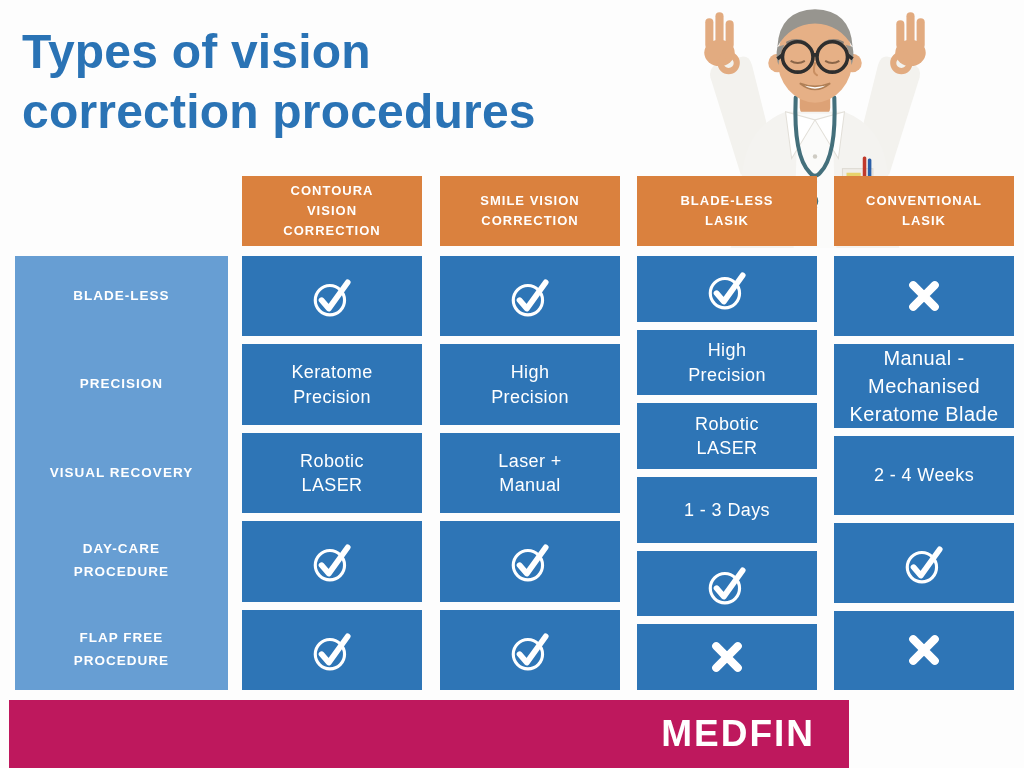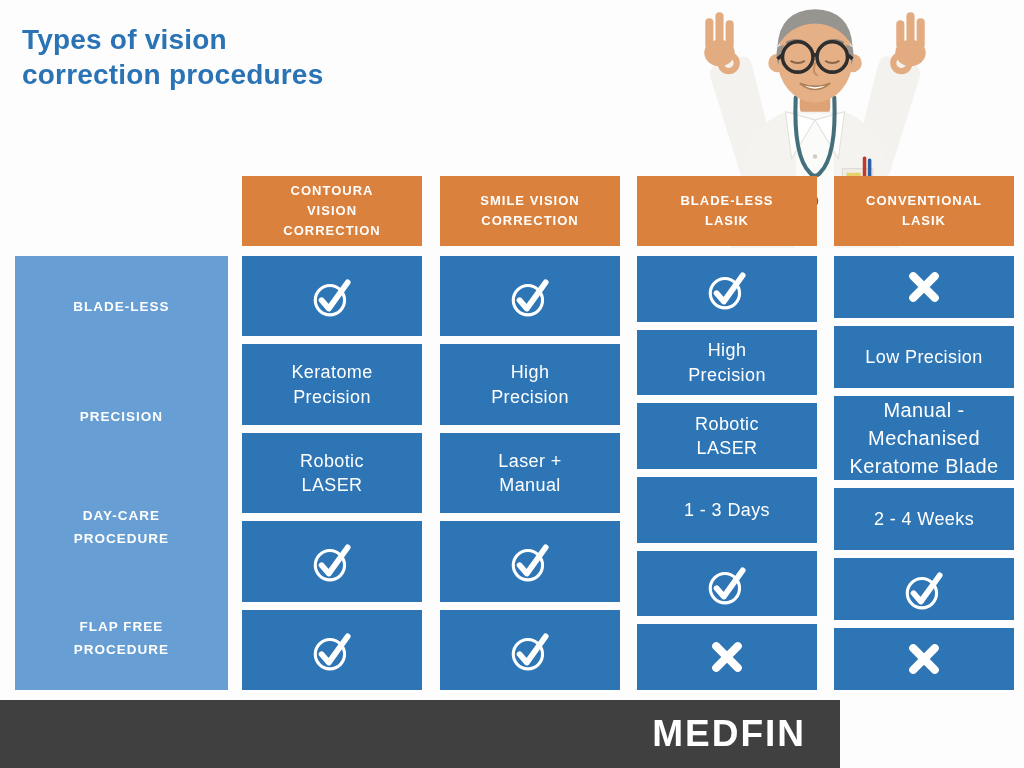--- a/index.html
+++ b/index.html
@@ -5,21 +5,21 @@
   html,body{margin:0;padding:0;}
   body{
     width:1024px;height:768px;position:relative;overflow:hidden;
     background:#fdfdfd;
     font-family:"Liberation Sans",sans-serif;
     -webkit-font-smoothing:antialiased;
   }
   
   .page-title{
     position:absolute;left:22px;top:22px;width:640px;
-    font-size:28px;font-weight:bold;line-height:1.26;
+    font-size:48px;font-weight:bold;line-height:1.26;
     color:#2a73b5;letter-spacing:0.2px;white-space:pre-line;
   }
   
   .doctor{
     position:absolute;left:688px;top:4px;width:254px;height:244px;z-index:0;
   }
   
   .col{
     position:absolute;top:176px;width:180px;z-index:1;
     display:flex;flex-direction:column;
@@ -47,22 +47,22 @@
   }
   .row-label{
     flex:1;display:flex;align-items:center;justify-content:center;text-align:center;
     color:#ffffff;font-size:13.5px;font-weight:bold;letter-spacing:1px;
     line-height:1.7;white-space:pre-line;
   }
   .icon{width:46px;height:46px;display:block;}
   .icon.cross{width:36px;height:36px;}
   
   .footer{
-    position:absolute;left:0;top:700px;width:840px;height:68px;
-    background:#404040;z-index:2;
+    position:absolute;left:9px;top:700px;width:840px;height:68px;
+    background:#be185d;z-index:2;
   }
   .brand{
     position:absolute;right:34px;top:50%;transform:translateY(-50%);
     color:#ffffff;font-weight:900;font-size:37px;letter-spacing:2px;
     font-family:"Liberation Sans",sans-serif;
   }
 </style>
 </head>
 <body>
 
@@ -139,20 +139,21 @@
   <path d="M101 56 Q108 60 115 56 M135 56 Q142 60 149 56" fill="none" stroke="#8a6548" stroke-width="2"></path>
 
   <path d="M125 58 Q122 68 127 70" fill="none" stroke="#c98f62" stroke-width="2" stroke-linecap="round"></path>
 
   <path d="M110 78 Q125 90 140 78 Q125 84 110 78 Z" fill="#ffffff" stroke="#b07f55" stroke-width="1.5"></path>
 </svg>
 
 <div class="row-labels">
   <div class="row-label">BLADE-LESS</div>
   <div class="row-label">PRECISION</div>
+  <div class="row-label">VISUAL RECOVERY</div>
   <div class="row-label">DAY-CARE
 PROCEDURE</div>
   <div class="row-label">FLAP FREE
 PROCEDURE</div>
 </div>
 
 <div class="col col-1">
   <div class="col-header">CONTOURA
 VISION
 CORRECTION</div>
@@ -214,21 +215,20 @@
   </div>
 </div>
 
 <div class="col col-4">
   <div class="col-header">CONVENTIONAL
 LASIK</div>
   <div class="cells">
     <div class="cell"><svg class="icon cross" viewBox="0 0 40 40">
           <use href="#def-cross"></use>
         </svg></div>
-    <div class="cell">Low Precision</div>
     <div class="cell small-text">Manual -Mechanised
 Keratome Blade</div>
     <div class="cell">2 - 4 Weeks</div>
     <div class="cell"><svg class="icon" viewBox="0 0 44 44">
           <use href="#def-check"></use>
         </svg></div>
     <div class="cell"><svg class="icon cross" viewBox="0 0 40 40">
           <use href="#def-cross"></use>
         </svg></div>
   </div>

